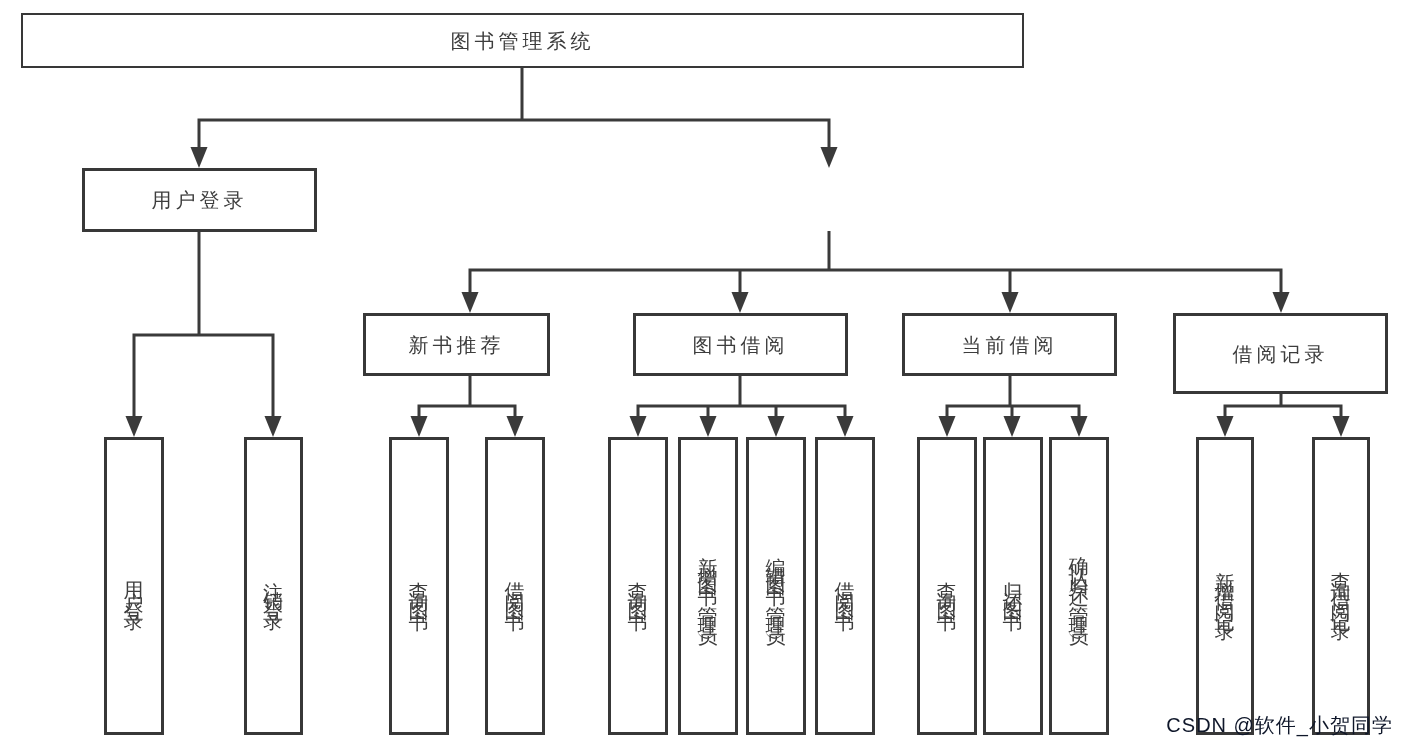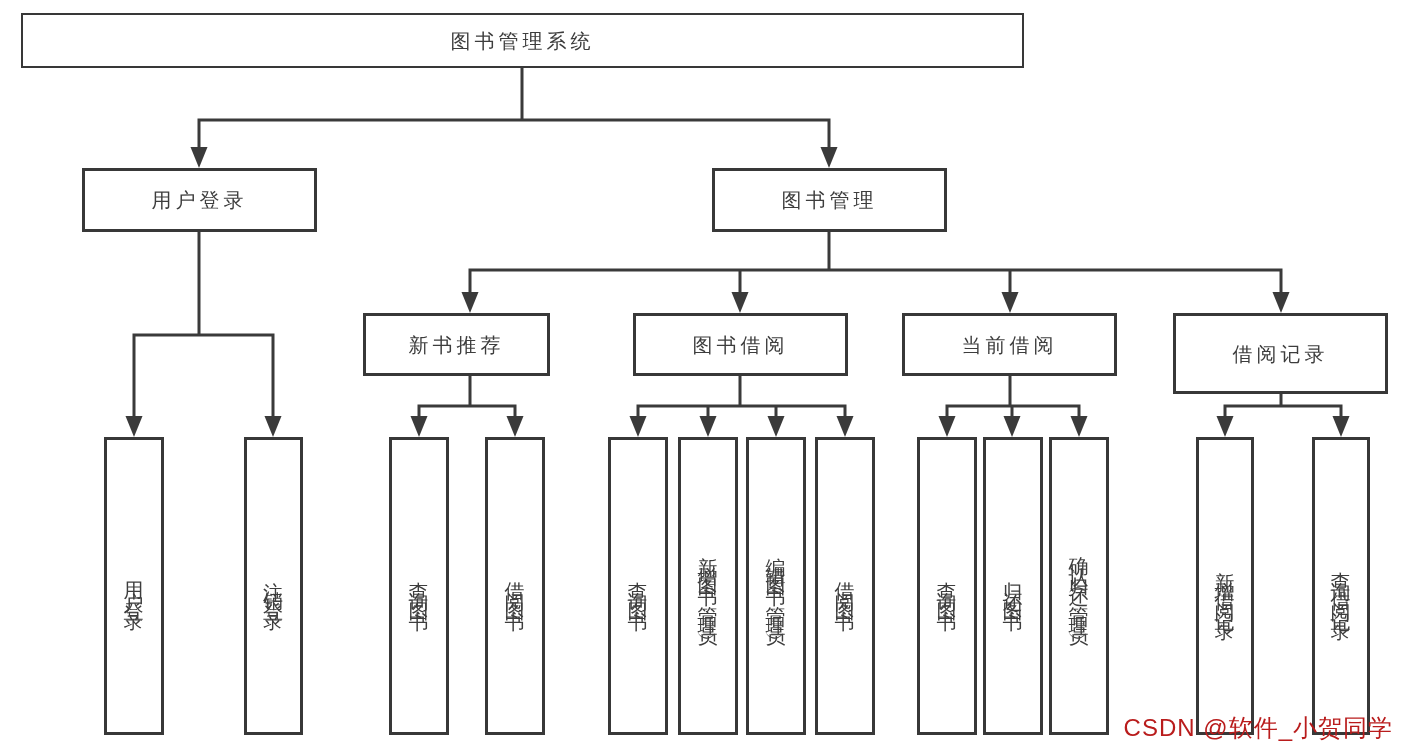--- a/index.html
+++ b/index.html
@@ -30,23 +30,23 @@
   .leaf{
     writing-mode:vertical-rl;
     text-orientation:mixed;
     letter-spacing:10px;
     white-space:normal;
   }
   #watermark{
     position:absolute;
     right:12px;
     top:712px;
-    font-size:24px;
+    font-size:20px;
     letter-spacing:1px;
-    color:#b91c1c;
+    color:#0f172a;
     white-space:nowrap;
   }
 </style>
 </head>
 <body>
 
 <div id="stage">
 
   <svg id="wires" viewBox="0 0 1405 747" xmlns="http://www.w3.org/2000/svg">
     <path d="M522 68 V121.5
@@ -101,21 +101,20 @@
         <polygon points="1003.5,416 1020.5,416 1012,437" fill="#3a3a3a"></polygon>
         <polygon points="1070.5,416 1087.5,416 1079,437" fill="#3a3a3a"></polygon>
         <polygon points="1216.5,416 1233.5,416 1225,437" fill="#3a3a3a"></polygon>
         <polygon points="1332.5,416 1349.5,416 1341,437" fill="#3a3a3a"></polygon>
       </g>
   </svg>
 
   <div class="node root" style="left:21px;top:13px;width:1003px;height:55px">图书管理系统</div>
 
   <div class="node" style="left:82px;top:168px;width:235px;height:64px">用户登录</div>
-  <div class="node" style="left:712px;top:168px;width:235px;height:64px">图书管理</div>
 
   <div class="node" style="left:363px;top:313px;width:187px;height:63px">新书推荐</div>
   <div class="node" style="left:633px;top:313px;width:215px;height:63px">图书借阅</div>
   <div class="node" style="left:902px;top:313px;width:215px;height:63px">当前借阅</div>
   <div class="node" style="left:1173px;top:313px;width:215px;height:81px">借阅记录</div>
 
   <div class="node leaf" style="left:104px;top:437px;width:60px;height:298px">用户登录</div>
   <div class="node leaf" style="left:244px;top:437px;width:59px;height:298px">注销登录</div>
 
   <div class="node leaf" style="left:389px;top:437px;width:60px;height:298px">查询图书</div>

